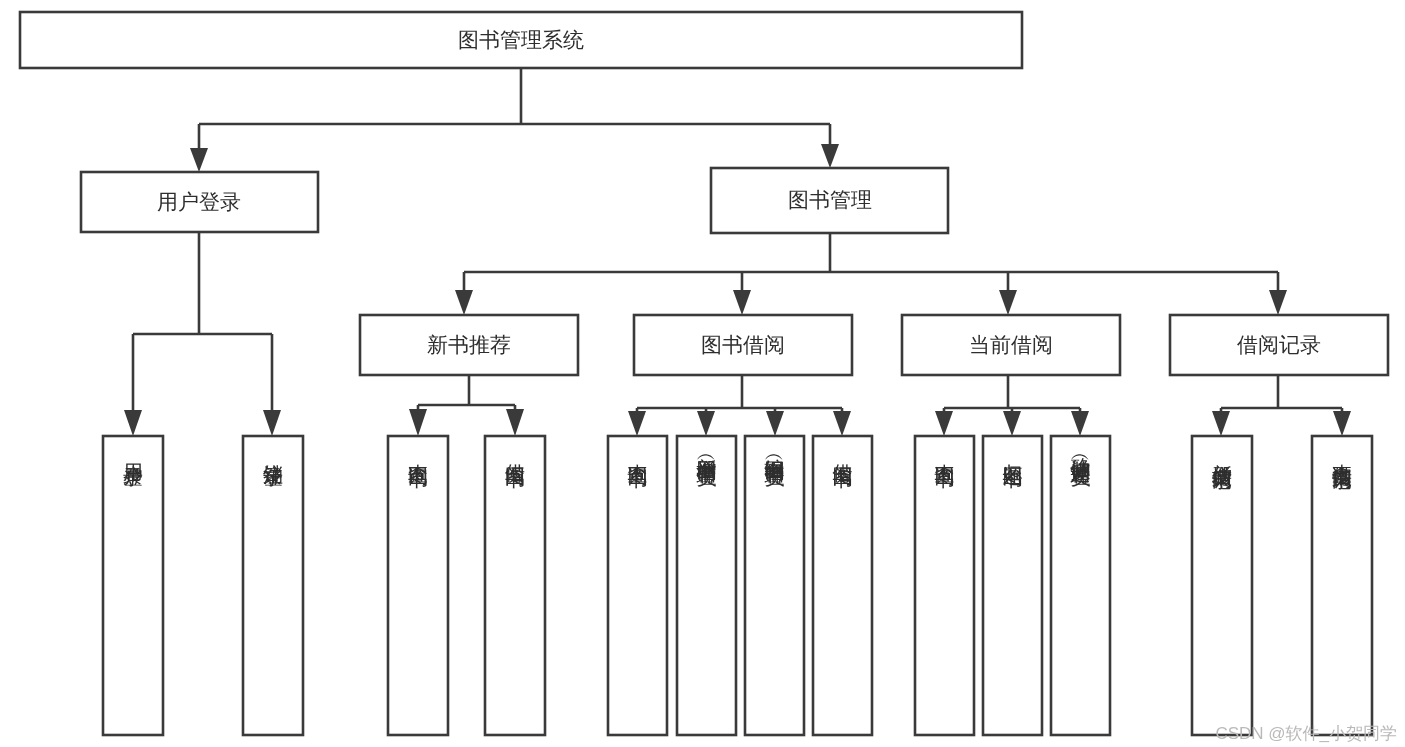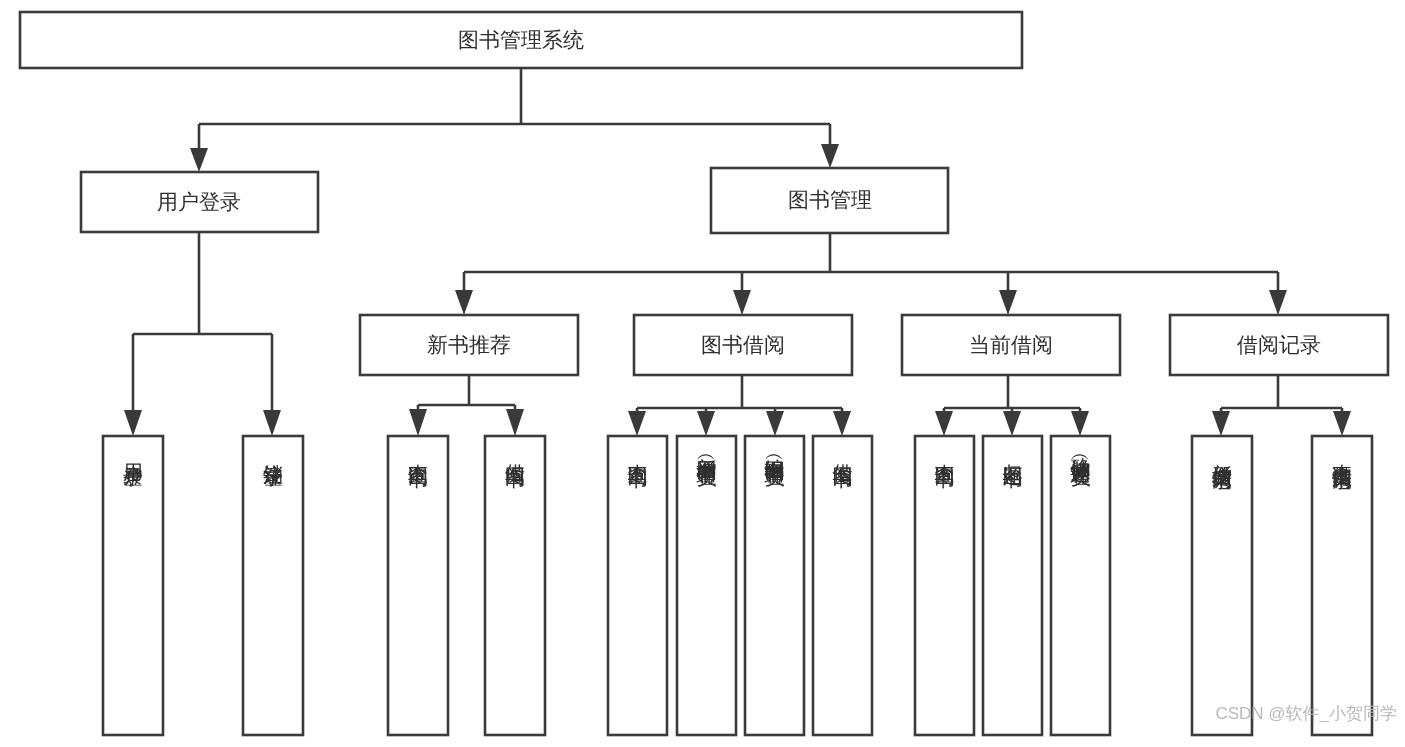--- a/index.html
+++ b/index.html
@@ -62,21 +62,21 @@
     font-family: "Liberation Sans", "DejaVu Sans", sans-serif;
     font-size: 20px;
     line-height: 1.05;
     color: #2e2e2e;
     letter-spacing: 1.5px;
     white-space: nowrap;
   }
   .watermark {
     position: absolute;
     right: 8px;
-    bottom: 22px;
+    bottom: 2px;
     font-family: "Liberation Sans", "DejaVu Sans", sans-serif;
     font-size: 17px;
     color: #b9b9b9;
     white-space: nowrap;
     pointer-events: none;
   }
 </style>
 </head>
 <body>
 

